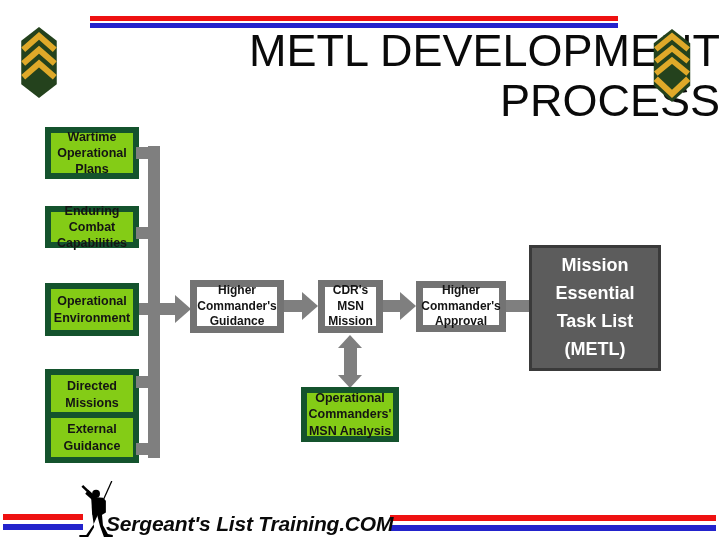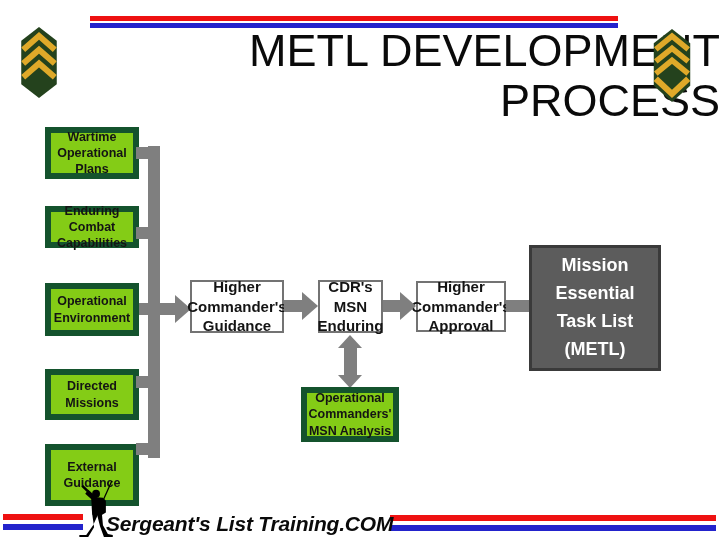--- a/index.html
+++ b/index.html
@@ -25,22 +25,22 @@
   .gbox, .wbox, .dbox {
     position:absolute; box-sizing:border-box;
     display:flex; align-items:center; justify-content:center;
     text-align:center; font-weight:bold; white-space:pre-line;
   }
   .gbox {
     background:#84cc16; border:6px solid #14532d;
     font-size:12.5px; line-height:1.3; color:#141414;
   }
   .wbox {
-    background:#ffffff; border:2px solid #737373;
-    font-size:15px; line-height:1.3; color:#141414;
+    background:#ffffff; border:7px solid #737373;
+    font-size:12px; line-height:1.3; color:#141414;
   }
   .dbox {
     background:#5c5c5c; border:3px solid #3a3a3a;
     font-size:18px; line-height:1.55; color:#ffffff;
   }
 
   
   .ab  { position:absolute; background:#7f7f7f; }          
   .ahr { position:absolute; width:0; height:0;              
          border-top:14px solid transparent; border-bottom:14px solid transparent;
@@ -86,40 +86,40 @@
 <div class="gbox" style="left:45px; top:127px; width:94px; height:52px;">Wartime
 Operational
 Plans</div>
 <div class="gbox" style="left:45px; top:206px; width:94px; height:42px;">Enduring
 Combat
 Capabilities</div>
 <div class="gbox" style="left:45px; top:283px; width:94px; height:53px;">Operational
 Environment</div>
 <div class="gbox" style="left:45px; top:369px; width:94px; height:51px;">Directed
 Missions</div>
-<div class="gbox" style="left:45px; top:444px; width:94px; height:62px;">External
+<div class="gbox" style="left:45px; top:412px; width:94px; height:51px;">External
 Guidance</div>
 
 <div class="ab" style="left:148px; top:146px; width:12px; height:312px;"></div>
 <div class="ab" style="left:136px; top:147px; width:14px; height:12px;"></div>
 <div class="ab" style="left:136px; top:227px; width:14px; height:12px;"></div>
 <div class="ab" style="left:136px; top:376px; width:14px; height:12px;"></div>
 <div class="ab" style="left:136px; top:443px; width:14px; height:12px;"></div>
 
 <div>
   <div class="ab" style="left:139px; top:303px; width:36px; height:12px;"></div>
   <div class="ahr" style="left:175px; top:295px;"></div>
 </div>
 
 <div class="wbox" style="left:190px; top:280px; width:94px; height:53px;">Higher
 Commander's
 Guidance</div>
 <div class="wbox" style="left:318px; top:280px; width:65px; height:53px;">CDR's
 MSN
-Enduring</div>
+Mission</div>
 <div class="wbox" style="left:416px; top:281px; width:90px; height:51px;">Higher
 Commander's
 Approval</div>
 
 <div>
   <div class="ab" style="left:284px; top:300px; width:19px; height:12px;"></div>
   <div class="ahr" style="left:302px; top:292px;"></div>
 </div>
 <div>
   <div class="ab" style="left:383px; top:300px; width:18px; height:12px;"></div>

